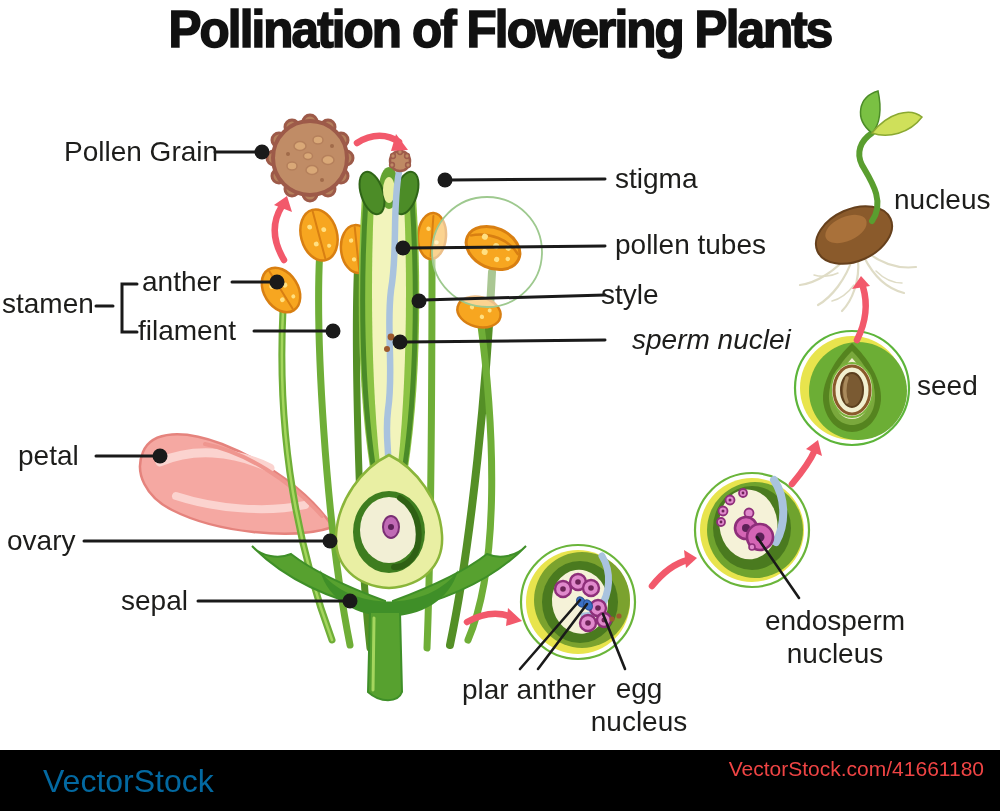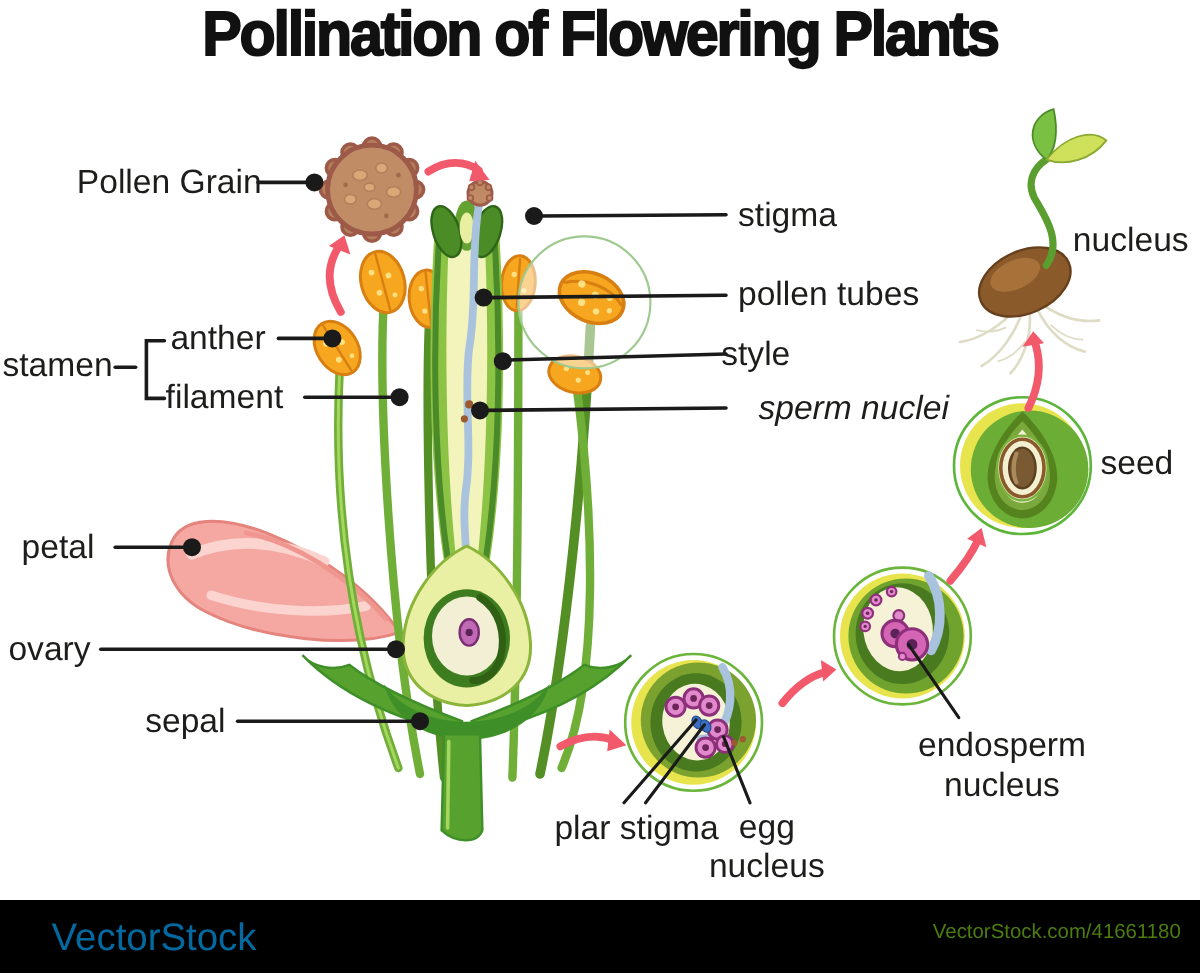--- a/index.html
+++ b/index.html
@@ -7,21 +7,21 @@
           font-family:"Liberation Sans",sans-serif;}
   .title{position:absolute;top:0;left:0;width:1000px;text-align:center;
          font-size:52px;font-weight:bold;color:#111;letter-spacing:-2px;
          transform:scaleX(.95);transform-origin:center;
          -webkit-text-stroke:1.6px #111;line-height:58px;}
   .lbl{position:absolute;font-size:28px;line-height:33px;color:#1d1d1b;white-space:nowrap;}
   .lbl.wrap{white-space:normal;text-align:center;}
   .art{position:absolute;left:0;top:0;width:1000px;height:811px;}
   .footer{position:absolute;left:0;bottom:0;width:1000px;height:61px;background:#000;}
   .footer .brand{position:absolute;left:43px;top:13px;color:#0369a1;font-size:32px;letter-spacing:0px;}
-  .footer .credit{position:absolute;right:16px;top:17px;color:#4d7c0f;font-size:17px;}
+  .footer .credit{position:absolute;right:16px;top:7px;color:#ef4444;font-size:21px;}
 </style>
 </head>
 <body>
 
 <div class="canvas">
 
   <div class="title">Pollination of Flowering Plants</div>
 
   <svg class="art" viewBox="0 0 1000 811" xmlns="http://www.w3.org/2000/svg">
 
@@ -306,21 +306,21 @@
   <div class="lbl" style="left:18px;top:439px;">petal</div>
   <div class="lbl" style="left:7px;top:524px;">ovary</div>
   <div class="lbl" style="left:121px;top:584px;">sepal</div>
   <div class="lbl" style="left:615px;top:162px;">stigma</div>
   <div class="lbl" style="left:615px;top:228px;">pollen tubes</div>
   <div class="lbl" style="left:601px;top:278px;">style</div>
   <div class="lbl" style="left:632px;top:323px;font-style:italic;">sperm nuclei</div>
   <div class="lbl" style="left:894px;top:183px;">nucleus</div>
   <div class="lbl" style="left:917px;top:369px;">seed</div>
   <div class="lbl wrap" style="left:750px;top:604px;width:170px;">endosperm nucleus</div>
-  <div class="lbl" style="left:462px;top:673px;">plar stigma</div>
+  <div class="lbl" style="left:462px;top:673px;">plar anther</div>
   <div class="lbl wrap" style="left:572px;top:672px;width:102px;margin-left:16px;">egg nucleus</div>
 
   <div class="footer">
     <span class="brand">VectorStock</span>
     <span class="credit">VectorStock.com/41661180</span>
   </div>
 
 </div>
 
 </body></html>

